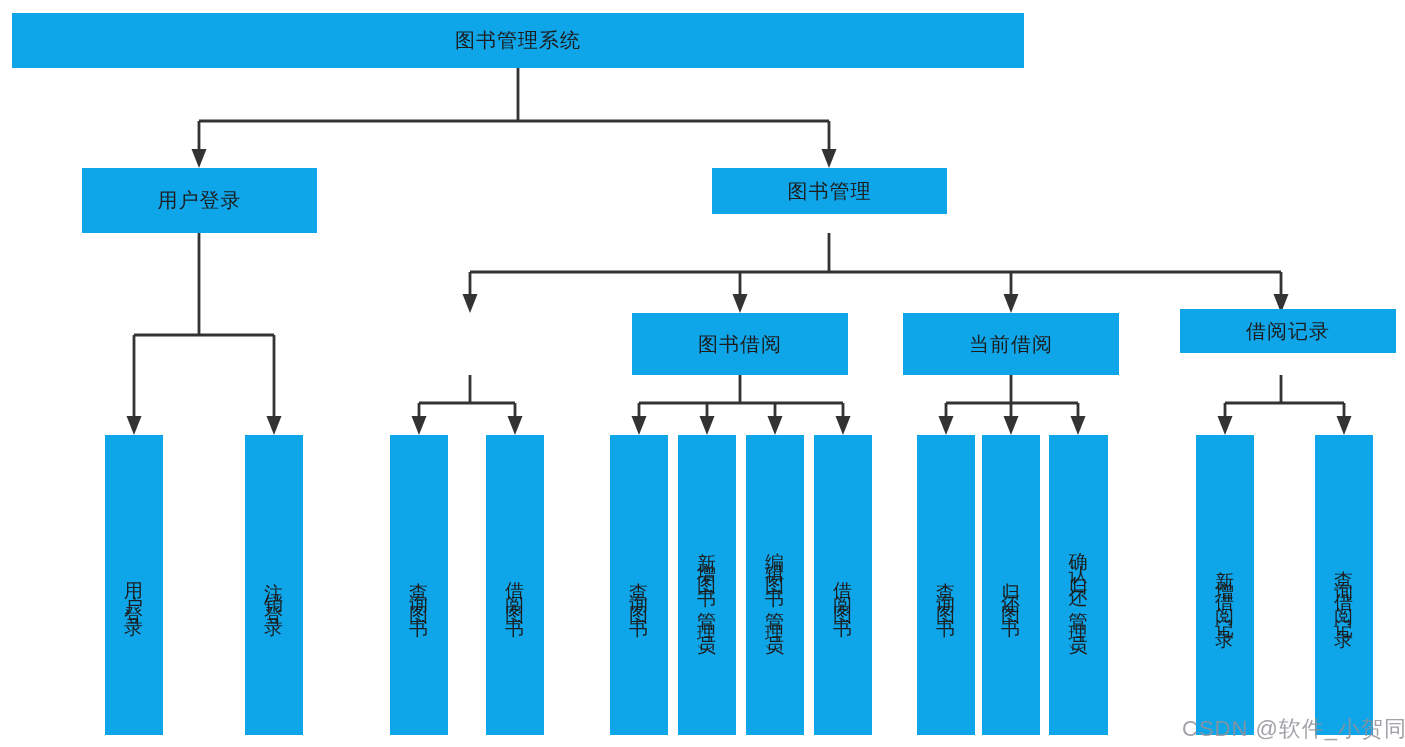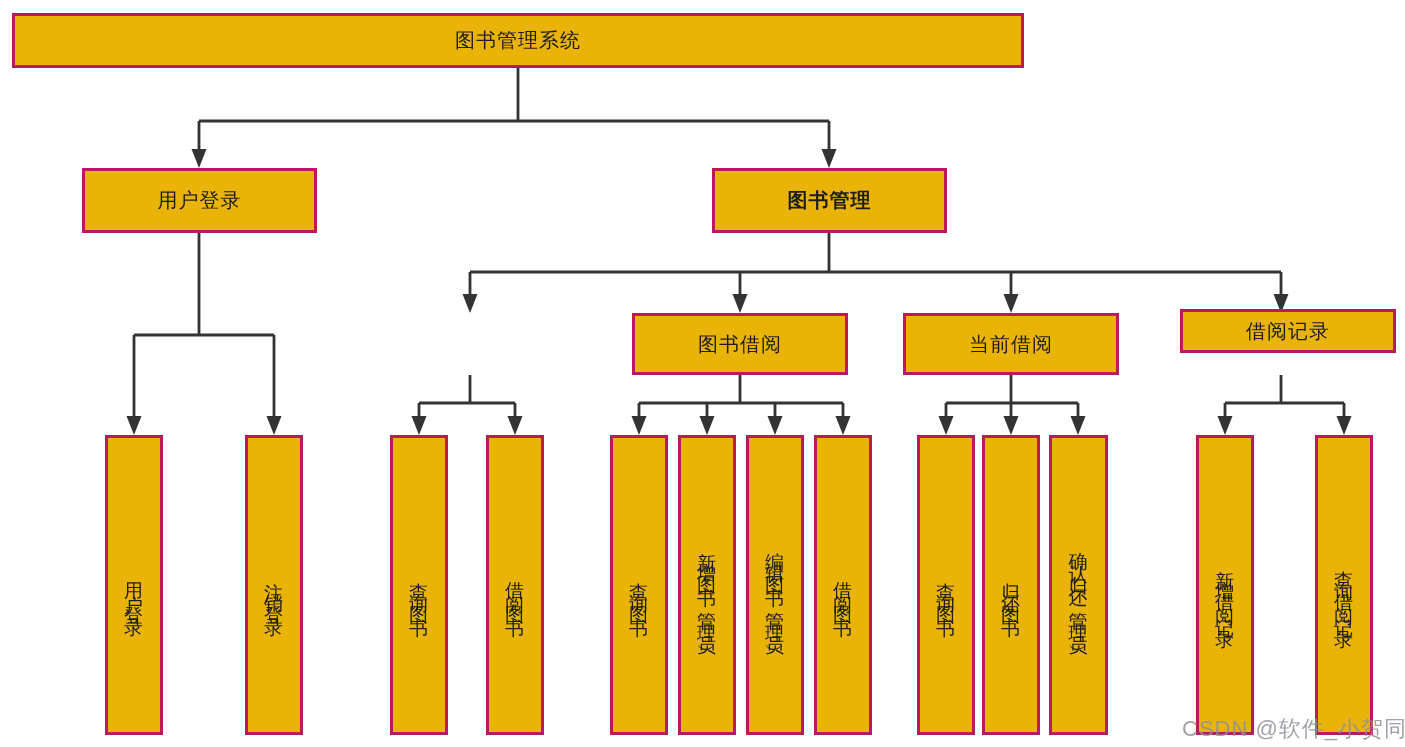--- a/index.html
+++ b/index.html
@@ -13,22 +13,22 @@
   }
   .connectors {
     position: absolute;
     left: 0; top: 0;
     width: 1405px; height: 747px;
     z-index: 1;
   }
   .node {
     position: absolute;
     box-sizing: border-box;
-    border: 3px solid #be185d;
-    background: #eab308;
+    border: 3px solid #0ea5e9;
+    background: #0ea5e9;
     display: flex;
     align-items: center;
     justify-content: center;
     color: #1c1c1c;
     font-size: 20px;
     z-index: 2;
     letter-spacing: 1px;
   }
   .leaf {
     font-size: 19px;
@@ -123,21 +123,21 @@
     </g>
   </svg>
 
   <div class="node" style="left:12px; top:13px; width:1012px; height:55px;">
     <span>图书管理系统</span>
   </div>
 
   <div class="node" style="left:82px; top:168px; width:235px; height:65px;">
     <span>用户登录</span>
   </div>
-  <div class="node" style="left:712px; top:168px; width:235px; height:65px;font-weight:bold;">
+  <div class="node" style="left:712px; top:168px; width:235px; height:46px;">
     <span>图书管理</span>
   </div>
 
   <div class="node" style="left:903px; top:313px; width:216px; height:62px;">
     <span>当前借阅</span>
   </div>
   <div class="node" style="left:632px; top:313px; width:216px; height:62px;">
     <span>图书借阅</span>
   </div>
   <div class="node" style="left:1173px; top:309px; width:216px; height:44px;margin-left:7px;">

